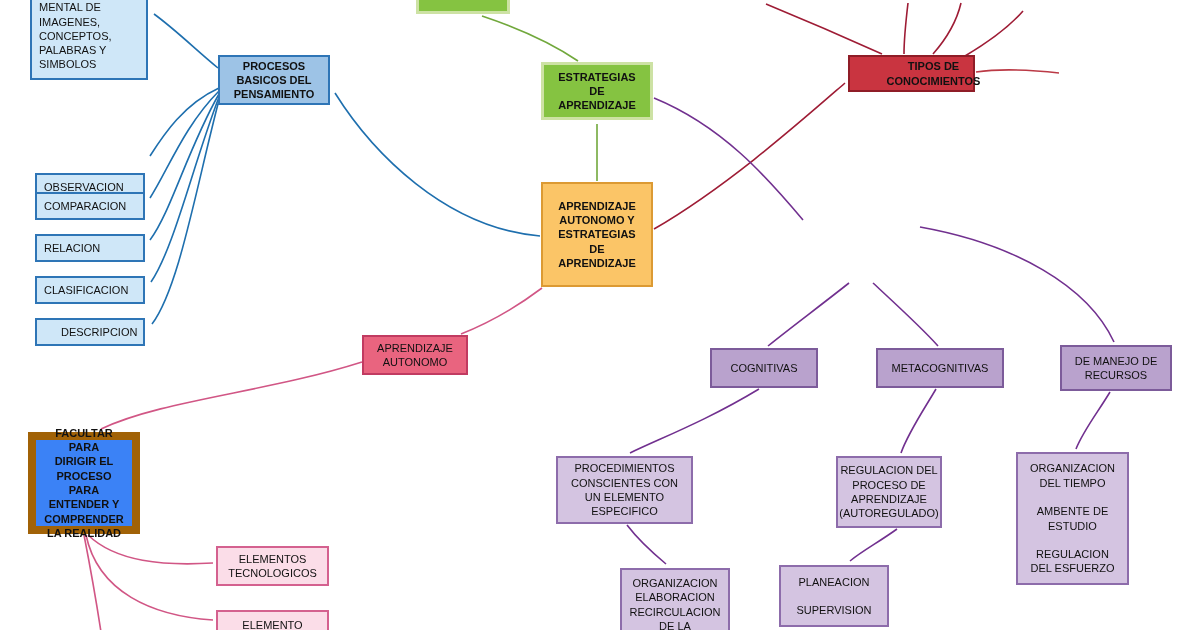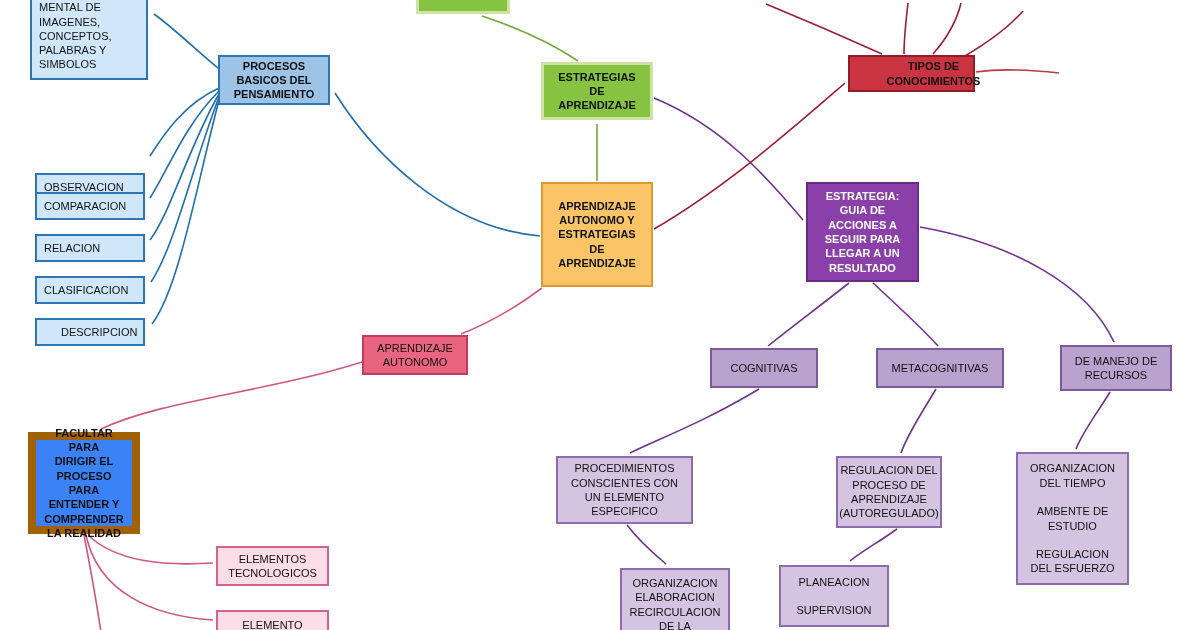--- a/index.html
+++ b/index.html
@@ -122,26 +122,20 @@
   <div class="node c-red bold" style="left:848px;top:55px;width:127px;height:37px;">TIPOS DE
 CONOCIMIENTOS</div>
 
 
   <div class="node c-orange bold" style="left:541px;top:182px;width:112px;height:105px;">APRENDIZAJE
 AUTONOMO Y
 ESTRATEGIAS
 DE
 APRENDIZAJE</div>
 
-  <div class="node c-purple bold" style="left:806px;top:182px;width:113px;height:100px;">ESTRATEGIA:
-GUIA DE
-ACCIONES A
-SEGUIR PARA
-LLEGAR A UN
-RESULTADO</div>
 
   <div class="node c-rose" style="left:362px;top:335px;width:106px;height:40px;">APRENDIZAJE
 AUTONOMO</div>
 
   <div class="node c-lavender" style="left:710px;top:348px;width:108px;height:40px;">COGNITIVAS</div>
   <div class="node c-lavender" style="left:876px;top:348px;width:128px;height:40px;">METACOGNITIVAS</div>
   <div class="node c-lavender" style="left:1060px;top:345px;width:112px;height:46px;">DE MANEJO DE
 RECURSOS</div>
 
   <div class="node c-pink" style="left:28px;top:432px;width:112px;height:102px;">FACULTAR PARA

